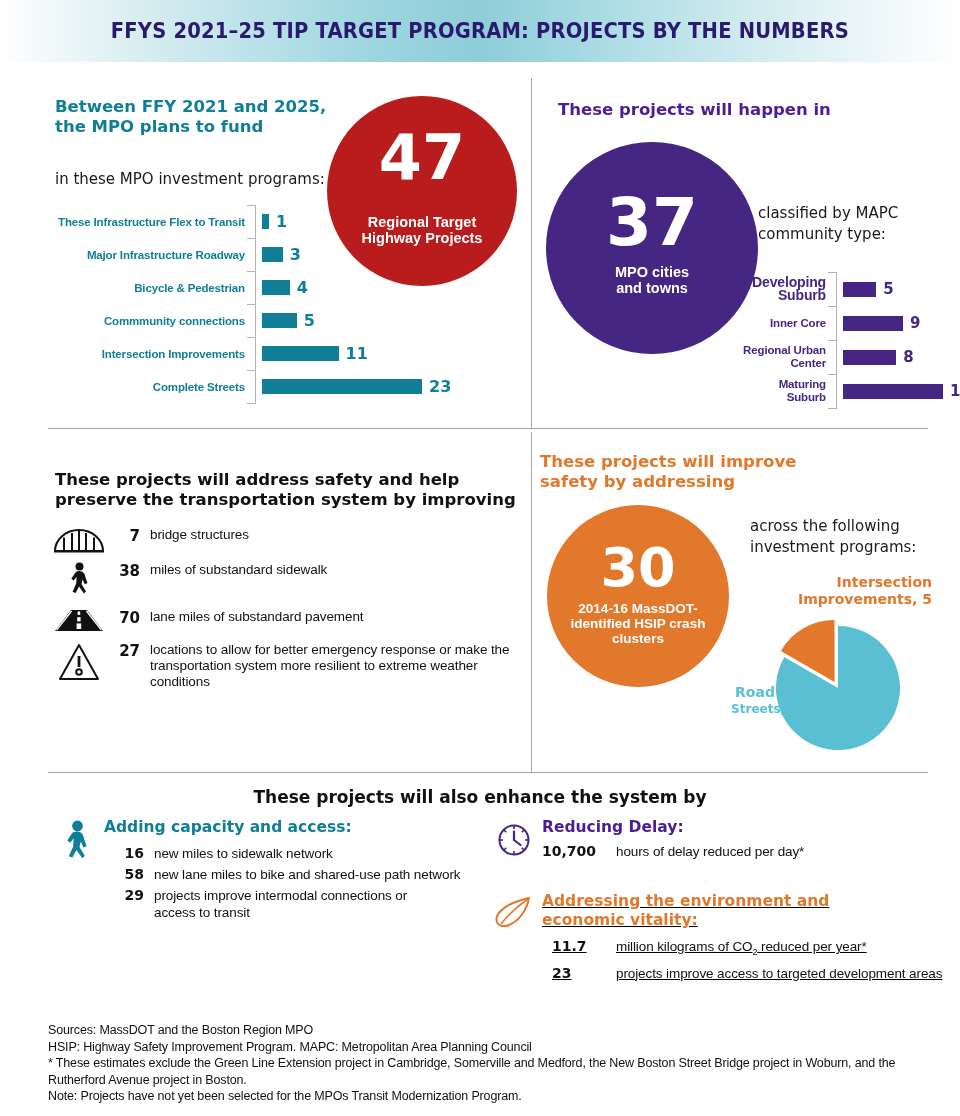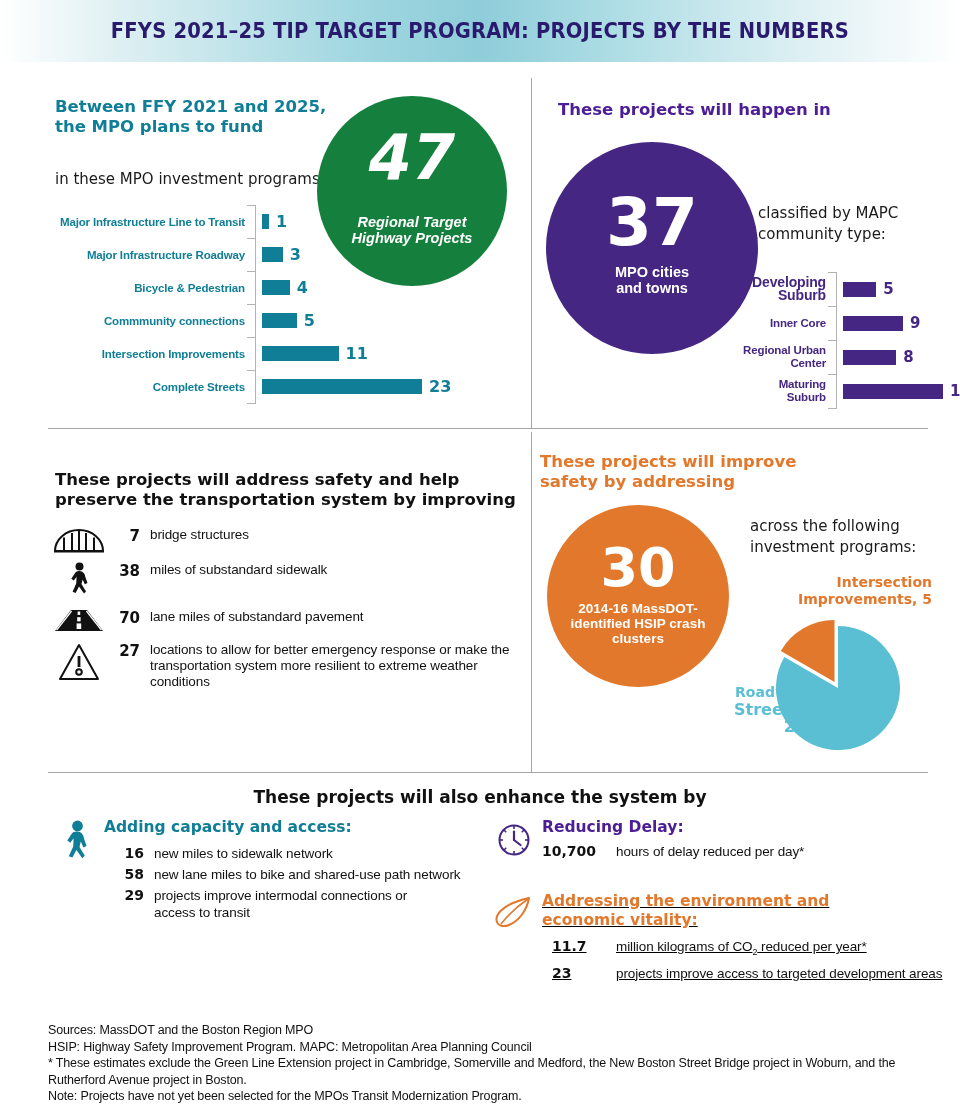--- a/index.html
+++ b/index.html
@@ -120,39 +120,39 @@
   <div class="hline" style="left:48px;top:428px;width:880px;"></div>
   <div class="hline" style="left:48px;top:772px;width:880px;"></div>
 
   <div class="sub-head teal" style="position:absolute;left:55px;top:97px;width:300px;">
     <div>Between FFY 2021 and 2025,</div>
     <div>the MPO plans to fund</div>
   </div>
 
   <div class="plain" style="position:absolute;left:55px;top:170px;">in these MPO investment programs:</div>
 
-  <div class="circle" style="left:317px;top:96px;width:190px;height:190px;background:#15803d;font-style:italic;">
+  <div class="circle" style="left:327px;top:96px;width:190px;height:190px;background:#b91c1c;">
     <div class="big" style="font-size:62px;margin-top:-6px;">47</div>
     <div class="cap" style="font-size:14.5px;margin-top:26px;">
       <div>Regional Target</div>
       <div>Highway Projects</div>
     </div>
   </div>
 
   <div class="barchart" id="chart1" style="left:55px;top:205px;width:420px;height:200px;">
       <div class="axis" style="left: 200px; top: 0px; height: 198px;"></div>
       <div class="tick" style="left: 192px; top: 0px;"></div>
       <div class="tick" style="left: 192px; top: 33px;"></div>
       <div class="tick" style="left: 192px; top: 66px;"></div>
       <div class="tick" style="left: 192px; top: 99px;"></div>
       <div class="tick" style="left: 192px; top: 132px;"></div>
       <div class="tick" style="left: 192px; top: 165px;"></div>
       <div class="tick" style="left: 192px; top: 198px;"></div>
       <div class="barrow" style="position: absolute; left: 0px; top: 0px; height: 33px;">
-        <div class="barlabel" style="width: 190px; color: rgb(15, 126, 150); font-size: 11.5px;">Major Infrastructure Line to Transit</div>
+        <div class="barlabel" style="width: 190px; color: rgb(15, 126, 150); font-size: 11.5px;">These Infrastructure Flex to Transit</div>
         <div class="barwrap" style="margin-left: 10px;">
           <div class="bar" style="width: 6.95652px; background: rgb(15, 126, 150); height: 15px;"></div>
           <div class="barval" style="color: rgb(15, 126, 150); font-size: 16px;">1</div>
         </div>
       </div>
       <div class="barrow" style="position: absolute; left: 0px; top: 33px; height: 33px;">
         <div class="barlabel" style="width: 190px; color: rgb(15, 126, 150); font-size: 11.5px;">Major Infrastructure Roadway</div>
         <div class="barwrap" style="margin-left: 10px;">
           <div class="bar" style="width: 20.8696px; background: rgb(15, 126, 150); height: 15px;"></div>
           <div class="barval" style="color: rgb(15, 126, 150); font-size: 16px;">3</div>
@@ -325,21 +325,21 @@
     <div style="position:absolute;right:14px;top:4px;text-align:right;">
       <div class="blk-head orange" style="font-size:14px;line-height:17px;">Intersection</div>
       <div class="blk-head orange" style="font-size:14px;line-height:17px;">Improvements, 5</div>
     </div>
     <svg width="220" height="200" viewBox="0 0 220 200" style="position:absolute;left:0;top:0;">
         <path d="M 112 118 L 112 56 A 62 62 0 1 1 58.306424965364805 87 Z" fill="#5bbfd4"></path>
         <path d="M 108.5 111.93782217350893 L 54.806424965364805 80.93782217350892 A 62 62 0 0 1 108.49999999999999 49.937822173508934 Z" fill="#e2782b"></path>
       </svg>
     <div style="position:absolute;left:-10px;top:114px;text-align:right;width:90px;">
       <div class="blk-head lblue" style="font-size:14px;line-height:17px;">Roadway</div>
-      <div class="blk-head lblue" style="font-size:16px;line-height:17px;">Streets, 25</div>
+      <div class="blk-head lblue" style="font-size:12px;line-height:17px;">Streets, 25</div>
     </div>
   </div>
 
   <div class="bottom-title" style="position:absolute;left:0;top:787px;width:960px;">These projects will also enhance the system by</div>
 
   <div style="position:absolute;left:52px;top:818px;width:420px;">
     <div style="display:flex;align-items:flex-start;">
       <div style="width:52px;flex:0 0 52px;display:flex;justify-content:center;padding-top:2px;">
         <svg width="30" height="44" viewBox="0 0 30 44">
           <circle cx="14.5" cy="6" r="5.4" fill="#0f7e96"></circle>

